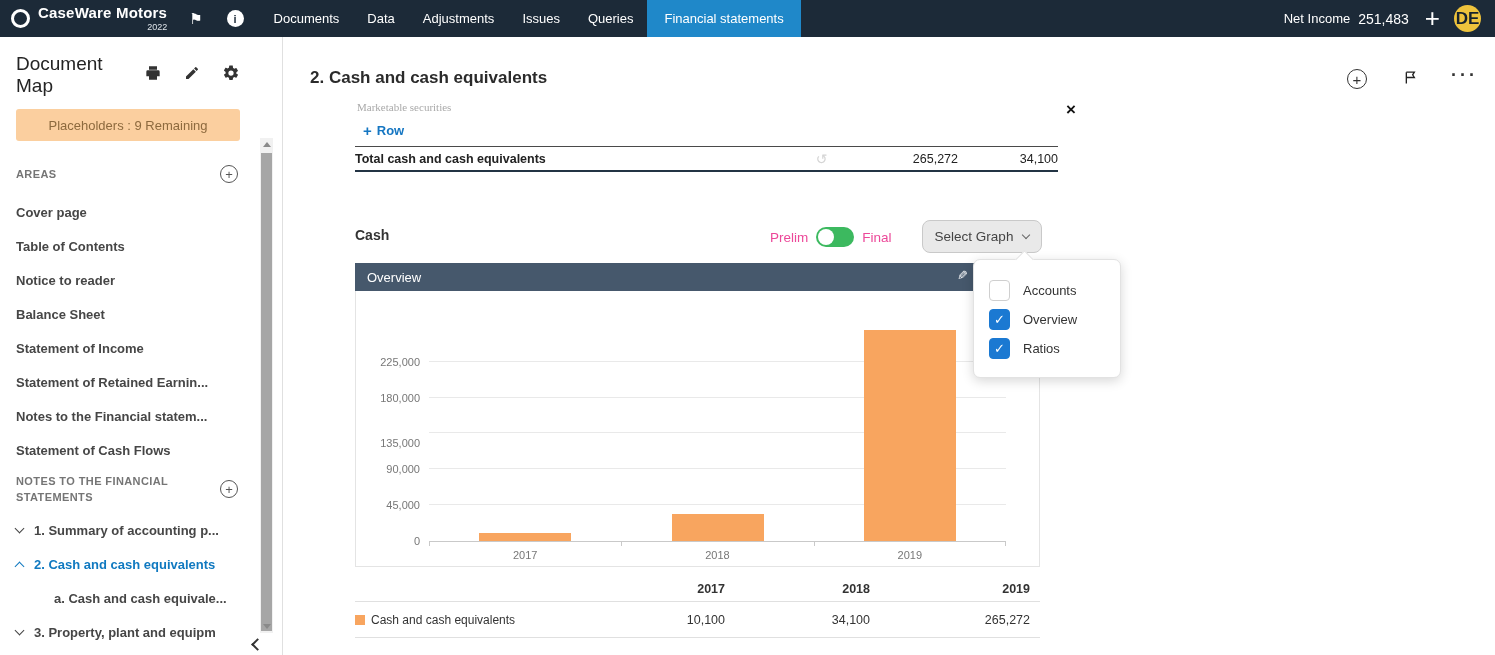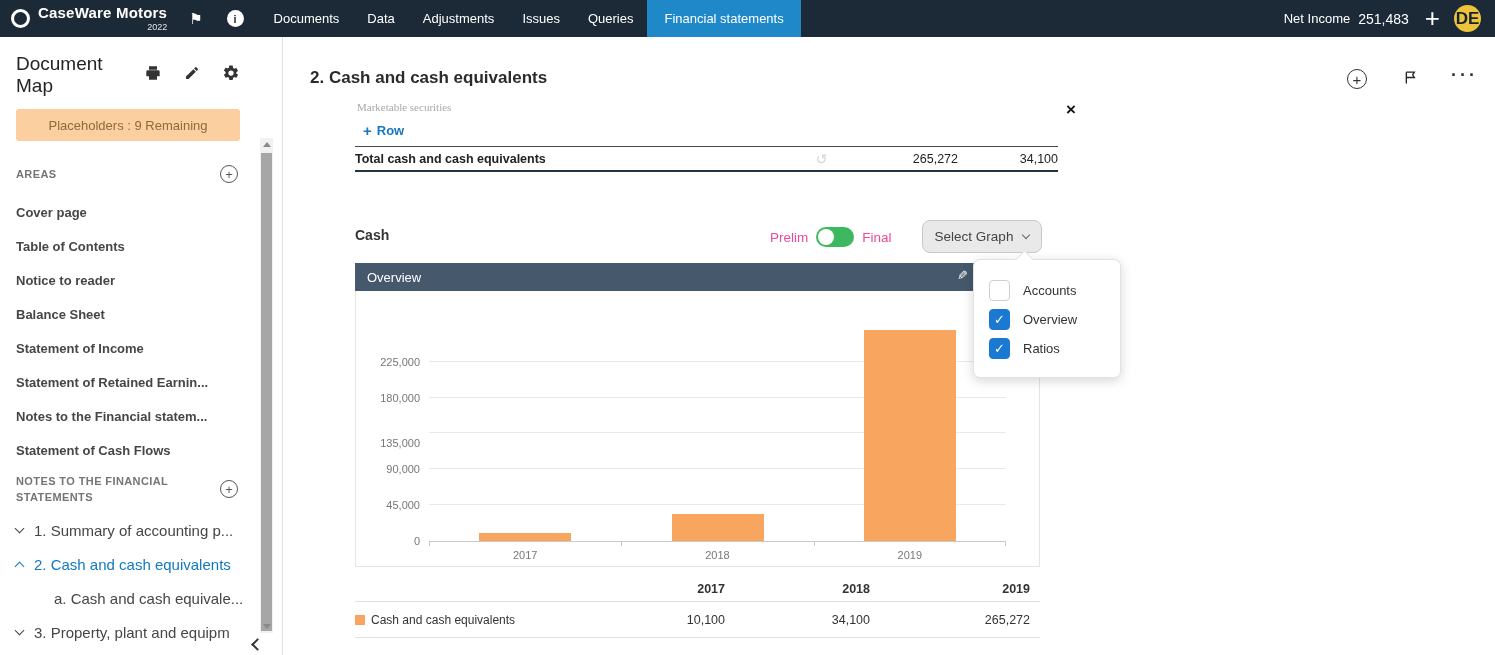--- a/index.html
+++ b/index.html
@@ -31,21 +31,21 @@
   .sb-head-icons { display:flex; align-items:center; gap:22px; margin-right:2px; }
   .sb-placeholders { display:block; margin:12px 0 0 16px; width:224px; height:32px; background:#fbcf9f; border:none; border-radius:3px; color:#8d6a3e; font-size:13px; }
   .sb-row { position:relative; display:flex; align-items:center; padding-left:16px; }
   .sec-row { margin-top:22px; height:22px; }
   .sec-label { font-size:11px; color:#757575; letter-spacing:.4px; font-weight:bold; }
   .cplus { position:absolute; right:44px; width:18px; height:18px; border:1.3px solid #555; border-radius:50%; display:flex; align-items:center; justify-content:center; font-size:13px; color:#555; line-height:1; }
   .sb-list { margin-top:10px; }
   .sb-item { height:34px; display:flex; align-items:center; padding-left:16px; font-size:13px; font-weight:bold; color:#464646; }
   .notes-row { margin-top:2px; min-height:40px; align-items:center; }
   .notes-label { font-size:11px; color:#757575; letter-spacing:.4px; font-weight:bold; width:168px; line-height:1.5; }
-  .sb-note { height:34px; display:flex; align-items:center; padding-left:16px; font-size:15px; font-weight:normal; color:#464646; gap:11px; }
+  .sb-note { height:34px; display:flex; align-items:center; padding-left:16px; font-size:13px; font-weight:bold; color:#464646; gap:11px; }
   .sb-note.active { color:#1079c0; }
   .sb-note.indent { padding-left:54px; }
   .chev { display:inline-block; width:7px; height:7px; border-right:1.6px solid #444; border-bottom:1.6px solid #444; flex:none; }
   .chev.down { transform:rotate(45deg); margin-top:-3px; }
   .chev.up { transform:rotate(-135deg); margin-top:4px; }
   .chev.blue { border-color:#1079c0; }
   .sb-scrollbar { position:absolute; right:9px; top:101px; bottom:22px; width:13px; background:#f1f1f1; }
   .sb-sb-arrow { position:absolute; left:3px; width:0; height:0; border-left:4px solid transparent; border-right:4px solid transparent; }
   .sb-sb-arrow.up { top:4px; border-bottom:5px solid #8a8a8a; }
   .sb-sb-arrow.down { bottom:4px; border-top:5px solid #8a8a8a; }

